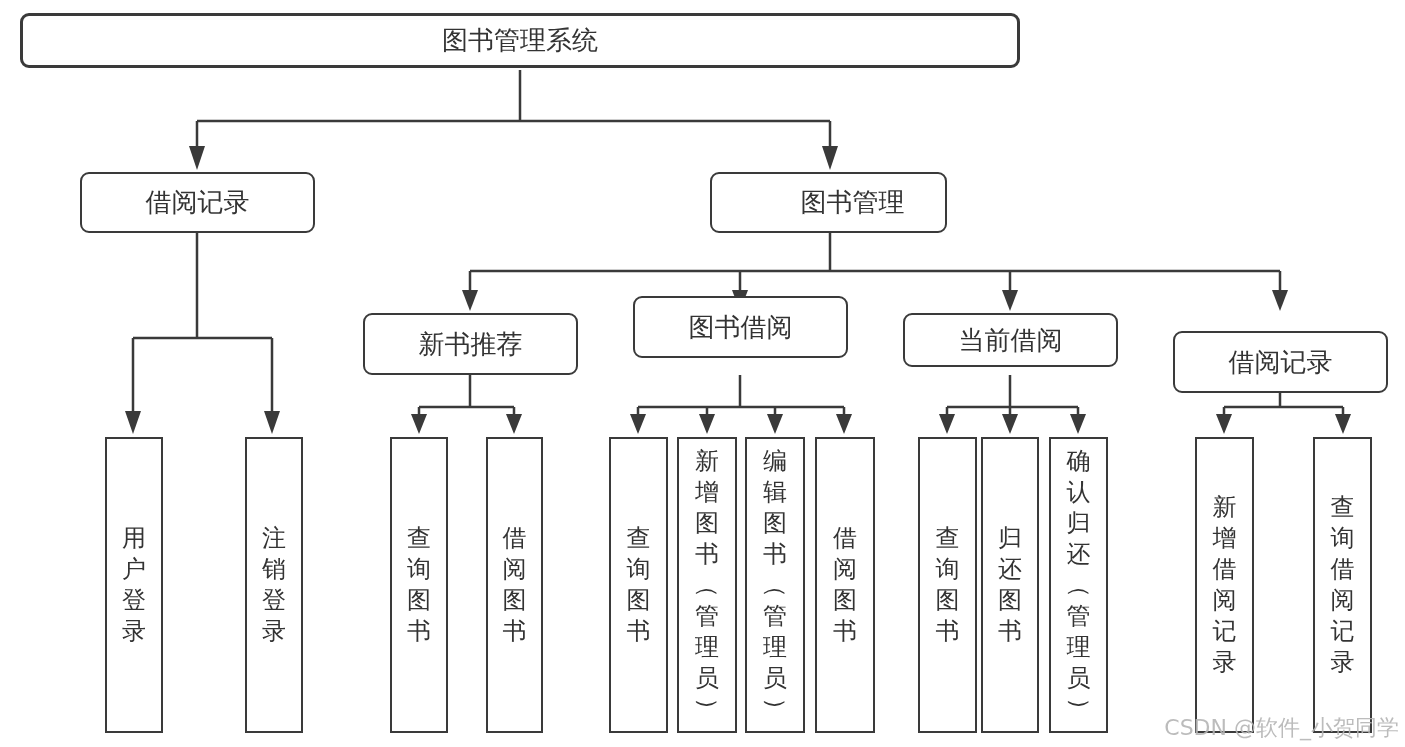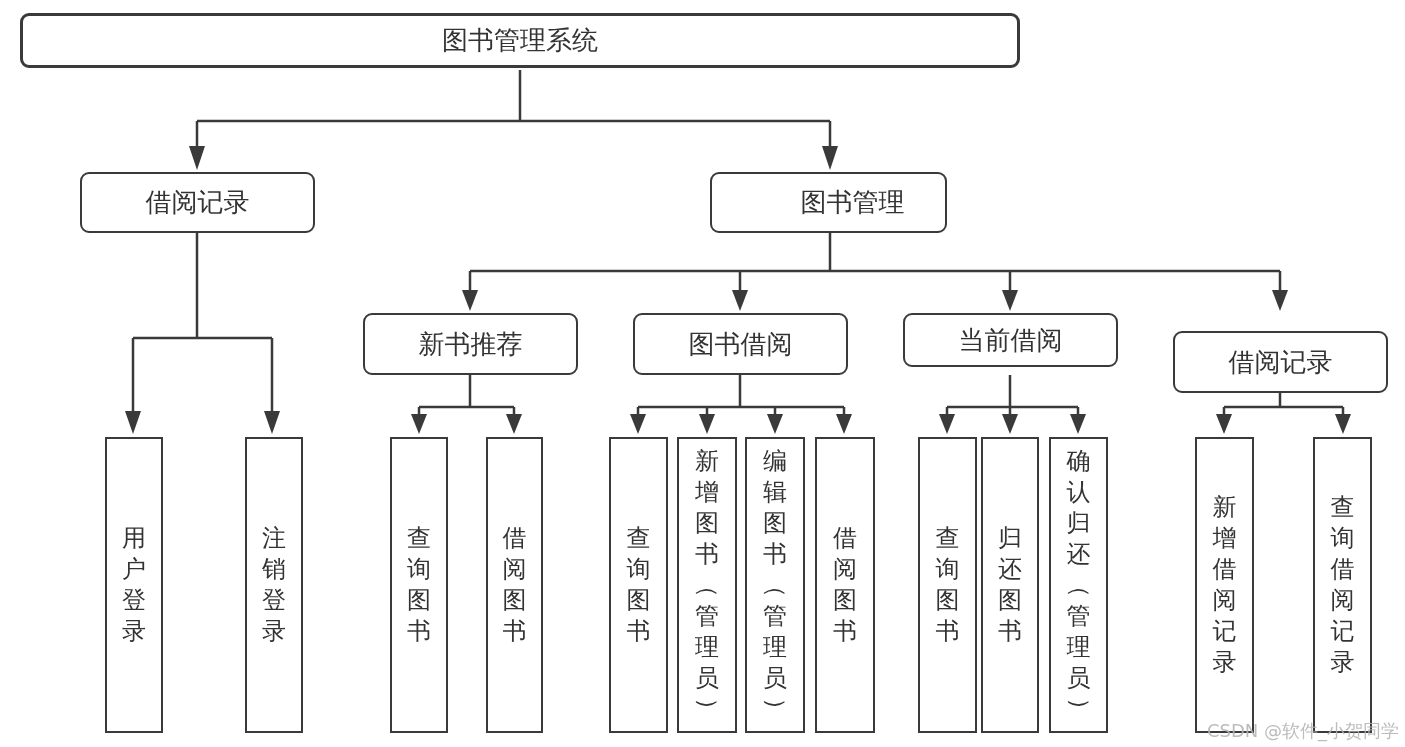--- a/index.html
+++ b/index.html
@@ -53,21 +53,21 @@
     line-height: 31px;
     text-align: center;
   }
   .vlabel span.rot {
     transform: rotate(90deg);
   }
   .watermark {
     position: absolute;
     right: 6px;
     bottom: 4px;
-    font-size: 18px;
+    font-size: 22px;
     color: #b5b5b5;
     opacity: 0.9;
     z-index: 10;
     white-space: nowrap;
   }
 </style>
 </head>
 <body>
 
 <div class="stage">
@@ -119,21 +119,21 @@
   <div class="hbox" style="left:80px; top:172px; width:235px; height:61px;">
     <span>借阅记录</span>
   </div>
   <div class="hbox" style="left:710px; top:172px; width:237px; height:61px;padding-left:48px;">
     <span>图书管理</span>
   </div>
 
   <div class="hbox" style="left:363px; top:313px; width:215px; height:62px;justify-content:center;">
     <span>新书推荐</span>
   </div>
-  <div class="hbox" style="left:633px; top:313px; width:215px; height:62px;">
+  <div class="hbox" style="left:633px; top:296px; width:215px; height:62px;">
     <span>图书借阅</span>
   </div>
   <div class="hbox" style="left:903px; top:313px; width:215px; height:54px;">
     <span>当前借阅</span>
   </div>
   <div class="hbox" style="left:1173px; top:313px; width:215px; height:62px;margin-top:18px;">
     <span>借阅记录</span>
   </div>
 
   <div class="vbox" style="left:105px; top:437px; width:58px; height:296px;">

